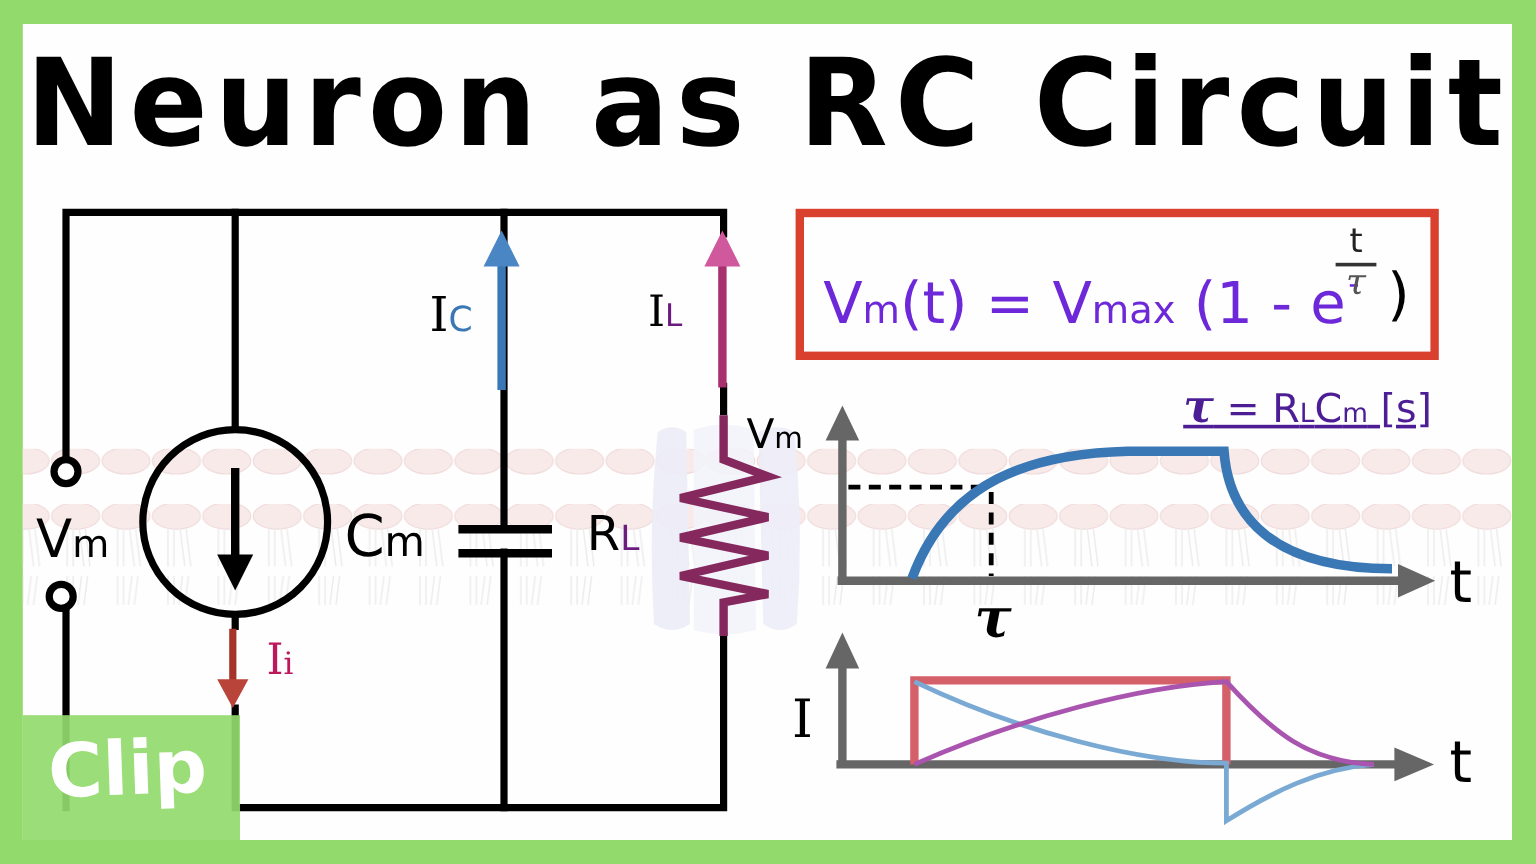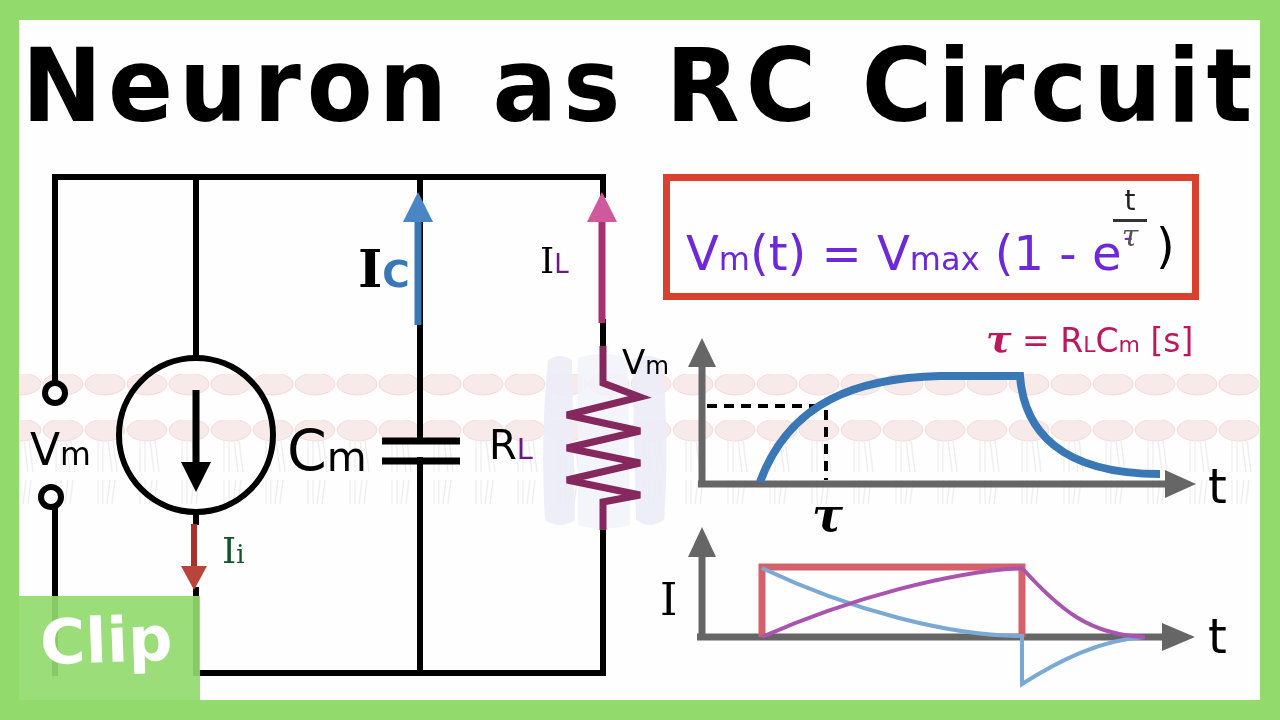--- a/index.html
+++ b/index.html
@@ -12,21 +12,21 @@
   .sub { font-size: 0.72em; }
   .clip-box { position: absolute; left: 19px; top: 596px; width: 181px; height: 104px; background: rgba(147, 218, 108, 0.92); }
   .clip-text { position: absolute; left: 40px; top: 604px; font-family: "DejaVu Sans", sans-serif; font-weight: bold; font-size: 62px; color: #fff; transform: rotate(-2deg); }
   .eq-box { position: absolute; left: 663px; top: 174px; width: 522px; height: 112px; border: 7px solid #d9412e; box-sizing: content-box; }
   .eq { position: absolute; left: 686px; top: 222px; font-size: 48px; color: #6d28d9; white-space: nowrap; }
   .eq .small { font-size: 32px; }
   .frac { position: absolute; left: 1112px; top: 184px; width: 36px; text-align: center; }
   .frac .num { font-size: 28px; color: #222; }
   .frac .bar { width: 34px; height: 3px; background: #333; margin: 2px auto; }
   .frac .den { font-family: "DejaVu Serif", serif; font-style: italic; font-size: 30px; color: #555; margin-top: -6px; }
-  .tau-eq { position: absolute; left: 986px; top: 316px; font-size: 33px; color: #be185d; white-space: nowrap; }
+  .tau-eq { position: absolute; left: 986px; top: 316px; font-size: 33px; color: #4c1d95; white-space: nowrap; text-decoration: underline; }
   .tau-eq .t { font-family: "DejaVu Serif", serif; font-style: italic; font-weight: bold; font-size: 38px; }
   .tau-eq .s { font-size: 22px; }
 </style>
 </head>
 <body>
 
 <div class="canvas"></div>
 
 <svg class="stage" width="1280" height="720" viewBox="0 0 1280 720">
   <defs>
@@ -121,33 +121,33 @@
       <path d="M762 637 C 850 598, 950 572, 1022 568 C 1060 610, 1090 635, 1145 637" fill="none" stroke="#a955b0" stroke-width="4"></path>
     </g>
   </g>
 </svg>
 
 <div class="title">Neuron as RC Circuit</div>
 
 <div class="lbl" style="left:30px; top:428px; font-size:44px;">
   <span>V</span><span class="sub">m</span>
 </div>
-<div class="lbl" style="left:287px; top:423px; font-size:57px;text-align:center;">
+<div class="lbl" style="left:287px; top:423px; font-size:48px;text-align:center;">
   <span>C</span><span class="sub">m</span>
 </div>
 <div class="lbl" style="left:489px; top:425px; font-size:40px;">
   <span>R</span><span class="sub" style="color:#6b1a7e;">L</span>
 </div>
-<div class="lbl serif" style="left:358px; top:243px; font-size:52px;font-weight:bold;">
+<div class="lbl serif" style="left:358px; top:243px; font-size:40px;">
   <span>I</span><span class="sub" style="font-family:'DejaVu Sans',sans-serif; color:#3a77b5;">C</span>
 </div>
 <div class="lbl serif" style="left:540px; top:243px; font-size:36px;">
   <span>I</span><span class="sub" style="font-family:'DejaVu Sans',sans-serif; color:#6b1a7e;">L</span>
 </div>
-<div class="lbl serif" style="left:222px; top:533px; font-size:36px; color:#14532d;">
+<div class="lbl serif" style="left:222px; top:533px; font-size:36px; color:#be185d;">
   <span>I</span><span class="sub">i</span>
 </div>
 <div class="lbl" style="left:622px; top:345px; font-size:34px;">
   <span>V</span><span class="sub">m</span>
 </div>
 
 <div class="eq-box"></div>
 <div class="eq">
   <span>V</span><span class="small">m</span><span>(t) = V</span><span class="small">max</span><span> (1 - e</span><span style="font-size:26px; vertical-align:24px; margin-left:2px;">-</span>
 </div>

